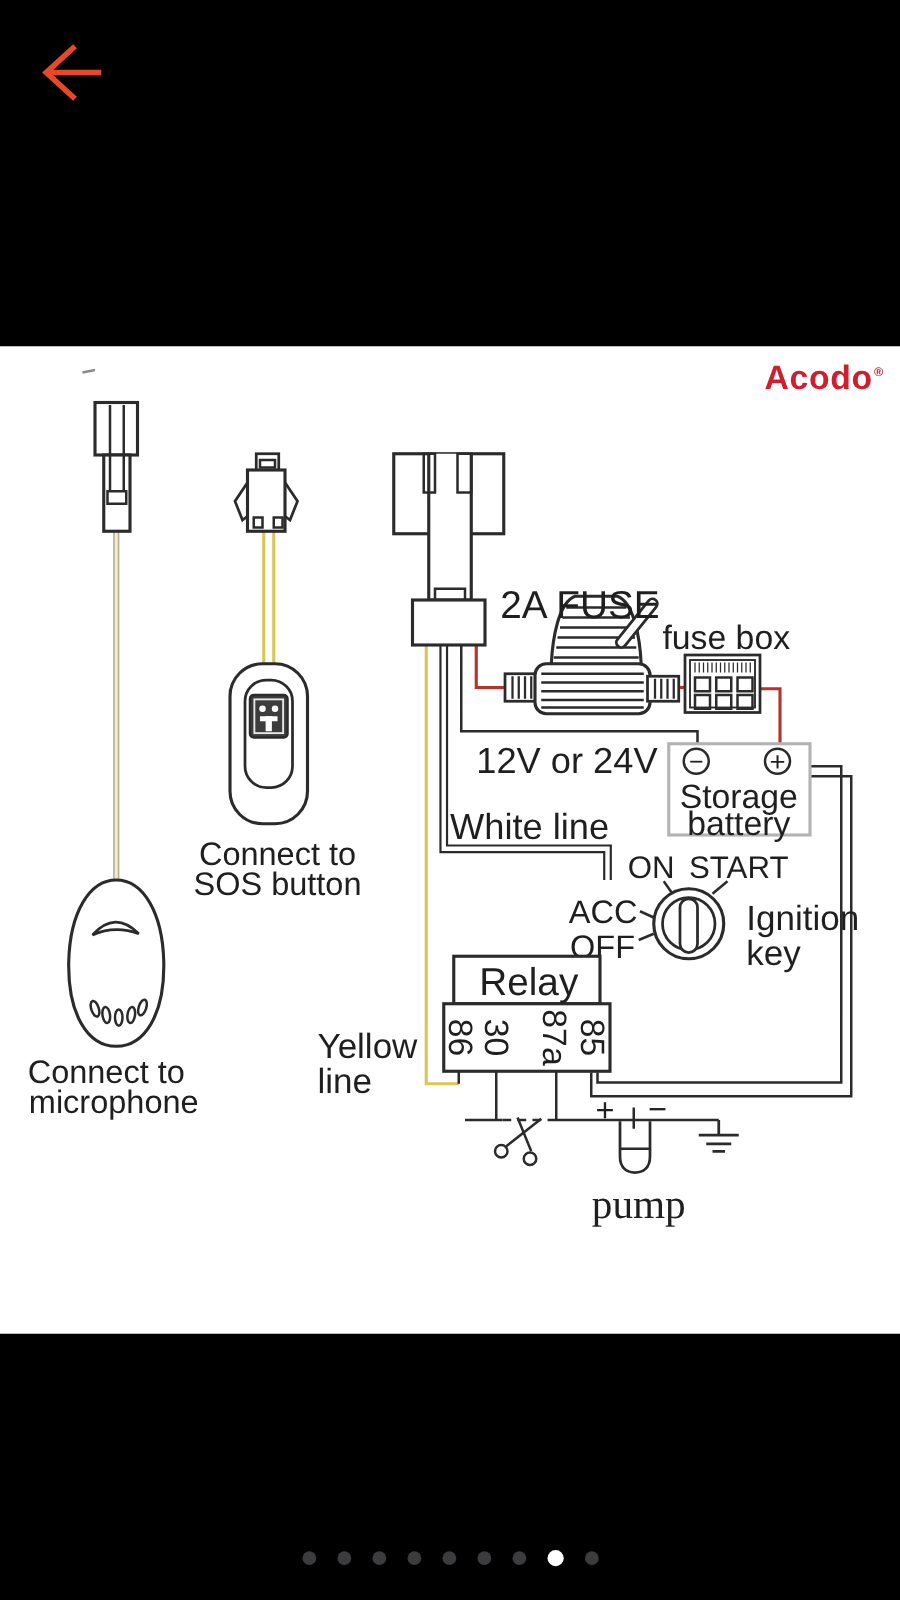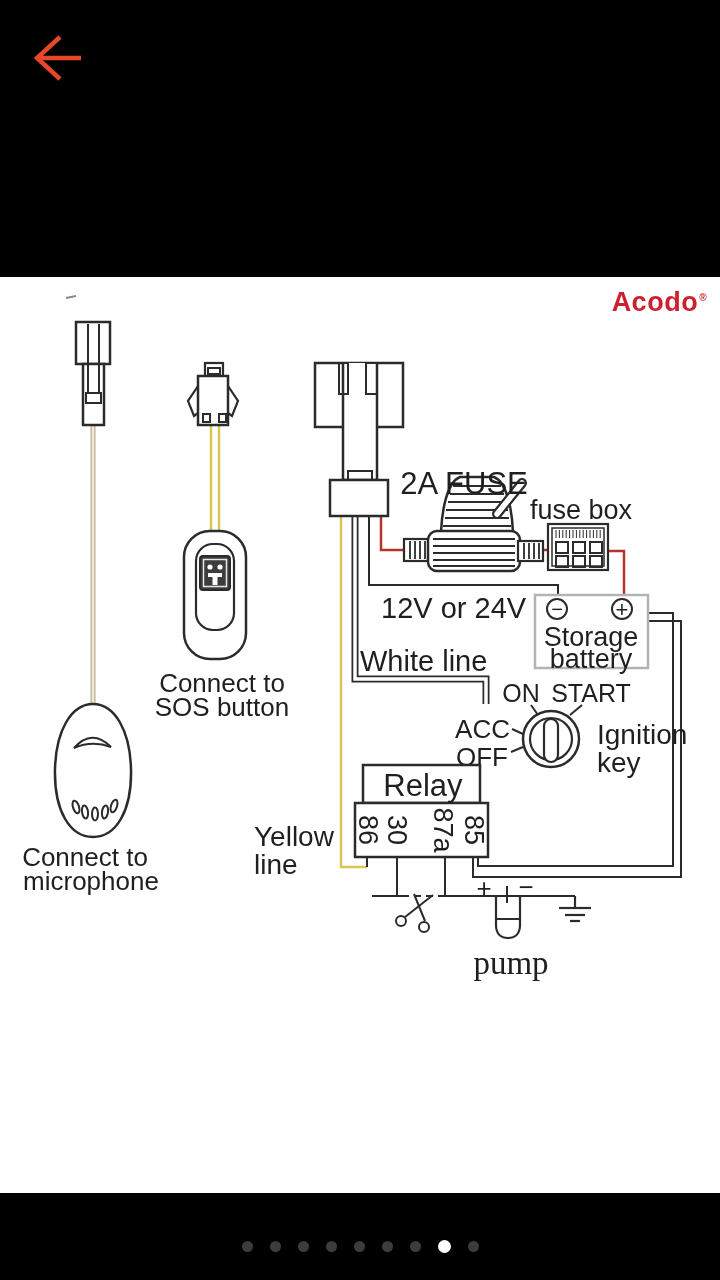--- a/index.html
+++ b/index.html
@@ -1,20 +1,20 @@
 <!DOCTYPE html>
 <html><head>
 <meta charset="utf-8">
 <style>
   html,body{margin:0;padding:0}
   body{width:720px;height:1280px;background:#000;position:relative;overflow:hidden;
        font-family:"Liberation Sans",sans-serif}
   .back-btn{position:absolute;left:30px;top:34px;width:56px;height:48px;background:none;
             border:none;padding:0;cursor:pointer}
-  .panel{position:absolute;left:0;top:277px;width:720px;height:916px;background:#fff}
+  .panel{position:absolute;left:0;top:277px;width:720px;height:790px;background:#fff}
   .logo{position:absolute;top:10px;right:13px;color:#cf1f2f;font-weight:bold;
         font-size:27px;letter-spacing:.5px}
   .logo sup{font-size:10px;vertical-align:super;margin-left:1px}
   .diagram{position:absolute;left:0;top:0}
   .diagram text{fill:#1f1f1f;font-family:"Liberation Sans",sans-serif}
   .diagram text.serif{font-family:"Liberation Serif",serif}
   .pager{position:absolute;left:0;top:1240px;width:720px;display:flex;
          justify-content:center;align-items:center;gap:17px}
   .dot{width:11px;height:11px;border-radius:50%;background:#3c3c3e}
   .dot.active{width:13px;height:13px;background:#fff}

